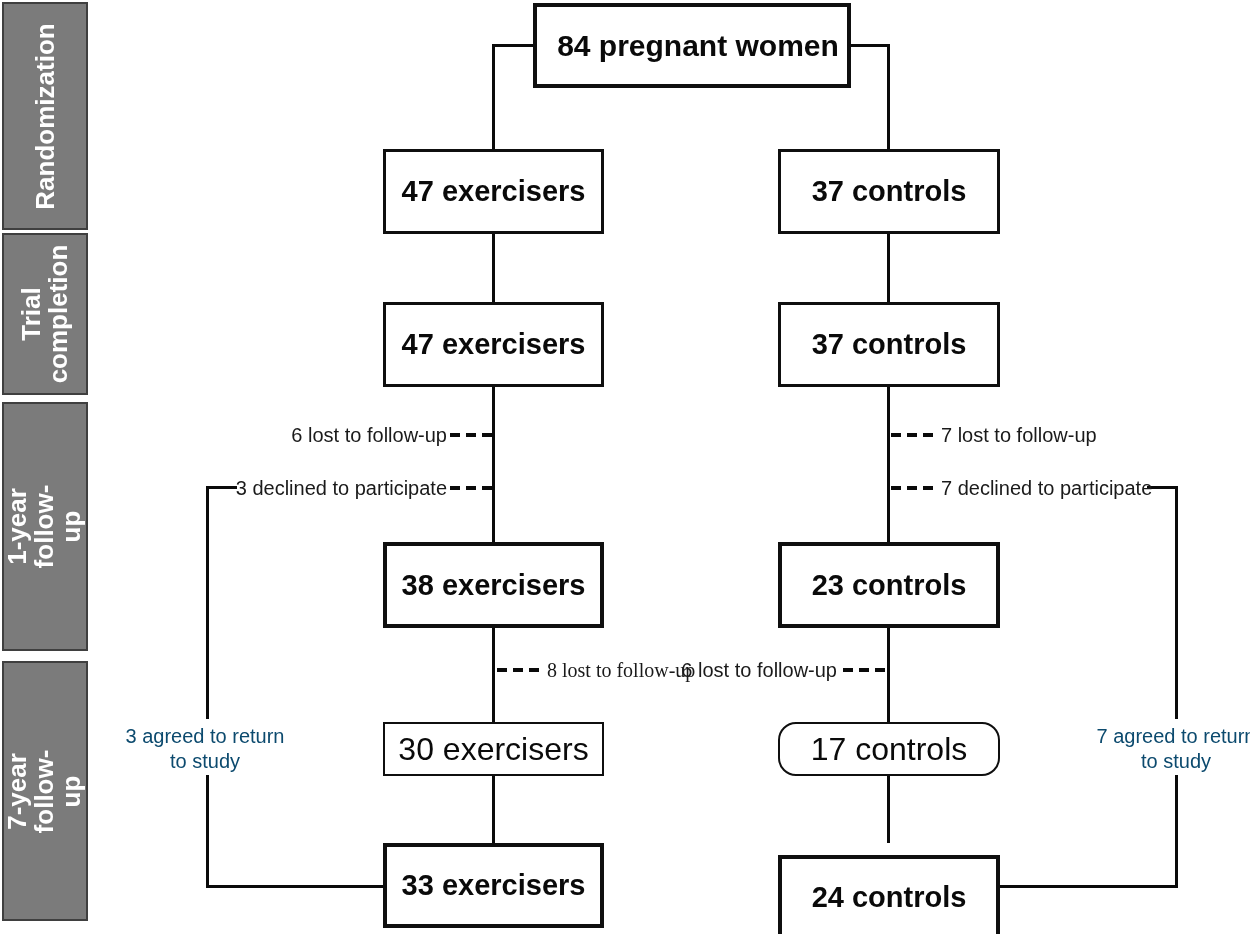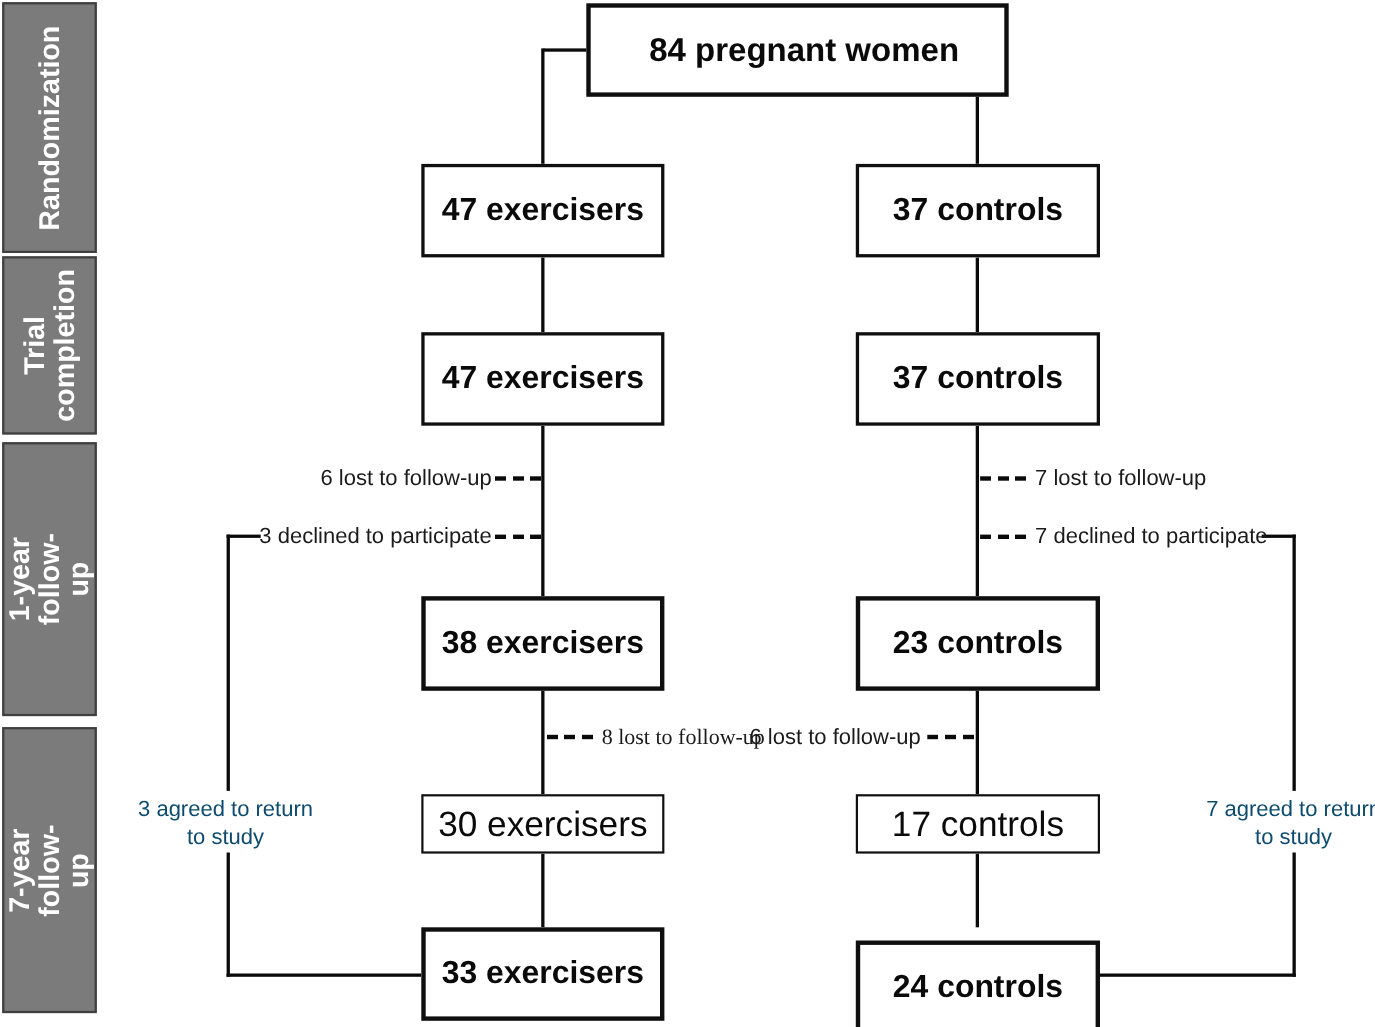--- a/index.html
+++ b/index.html
@@ -97,30 +97,30 @@
   <div class="abs note r" style="right:803px;top:477px;">3 declined to participate</div>
   <div class="abs note" style="left:941px;top:424px;text-align:center;">7 lost to follow-up</div>
   <div class="abs note" style="left:941px;top:477px;">7 declined to participate</div>
   <div class="abs note" style="left:547px;top:659px;font-family:Liberation Serif, serif;">8 lost to follow-up</div>
   <div class="abs note r" style="right:413px;top:659px;">6 lost to follow-up</div>
   <div class="abs bracket-note" style="left:115px;top:724px;width:180px;">3 agreed to return
 to study</div>
   <div class="abs bracket-note" style="left:1086px;top:724px;width:180px;">7 agreed to return
 to study</div>
 
-  <div class="abs fbox top" style="left:533px;top:3px;width:384px;height:85px;padding-left:12px;">84 pregnant women</div>
+  <div class="abs fbox top" style="left:533px;top:3px;width:318px;height:85px;padding-left:12px;">84 pregnant women</div>
 
   <div class="abs fbox mid" style="left:383px;top:149px;width:221px;height:85px;">47 exercisers</div>
   <div class="abs fbox mid" style="left:778px;top:149px;width:222px;height:85px;">37 controls</div>
 
   <div class="abs fbox mid" style="left:383px;top:302px;width:221px;height:85px;">47 exercisers</div>
   <div class="abs fbox mid" style="left:778px;top:302px;width:222px;height:85px;">37 controls</div>
 
   <div class="abs fbox" style="left:383px;top:542px;width:221px;height:86px;">38 exercisers</div>
   <div class="abs fbox" style="left:778px;top:542px;width:222px;height:86px;">23 controls</div>
 
   <div class="abs fbox thin" style="left:383px;top:722px;width:221px;height:54px;">30 exercisers</div>
-  <div class="abs fbox thin" style="left:778px;top:722px;width:222px;height:54px;">17 controls</div>
+  <div class="abs fbox thin" style="left:778px;top:722px;width:222px;height:54px;border-radius:18px;">17 controls</div>
 
   <div class="abs fbox" style="left:383px;top:843px;width:221px;height:85px;">33 exercisers</div>
   <div class="abs fbox" style="left:778px;top:855px;width:222px;height:85px;">24 controls</div>
 
 </div>
 
 </body></html>

